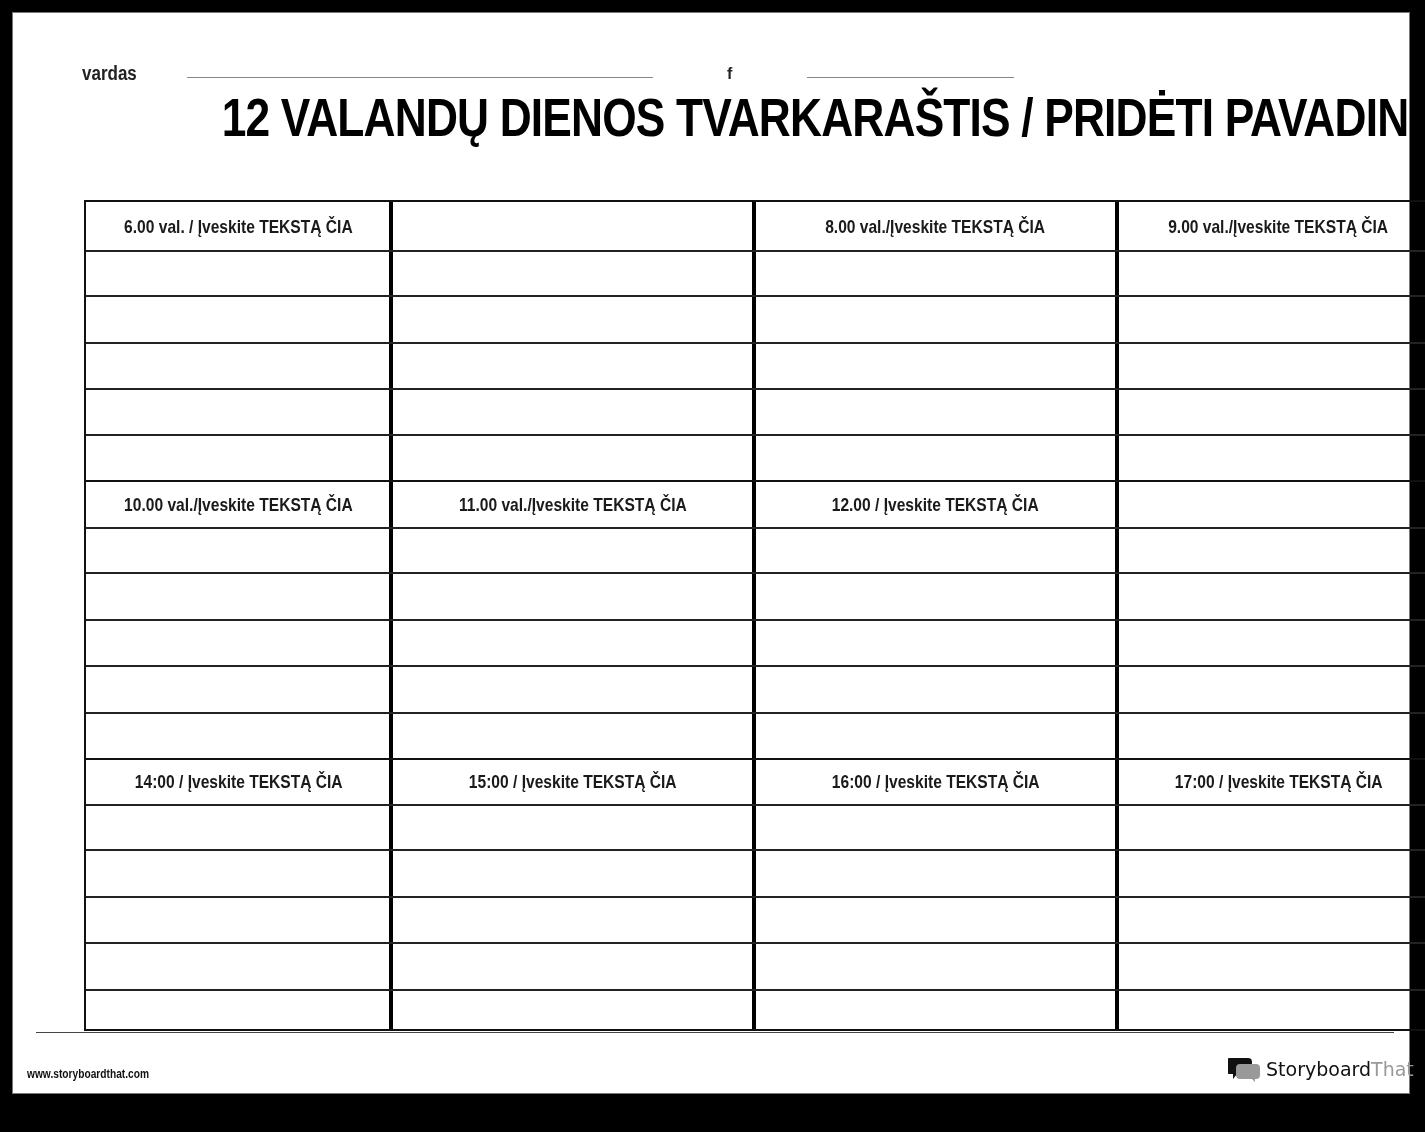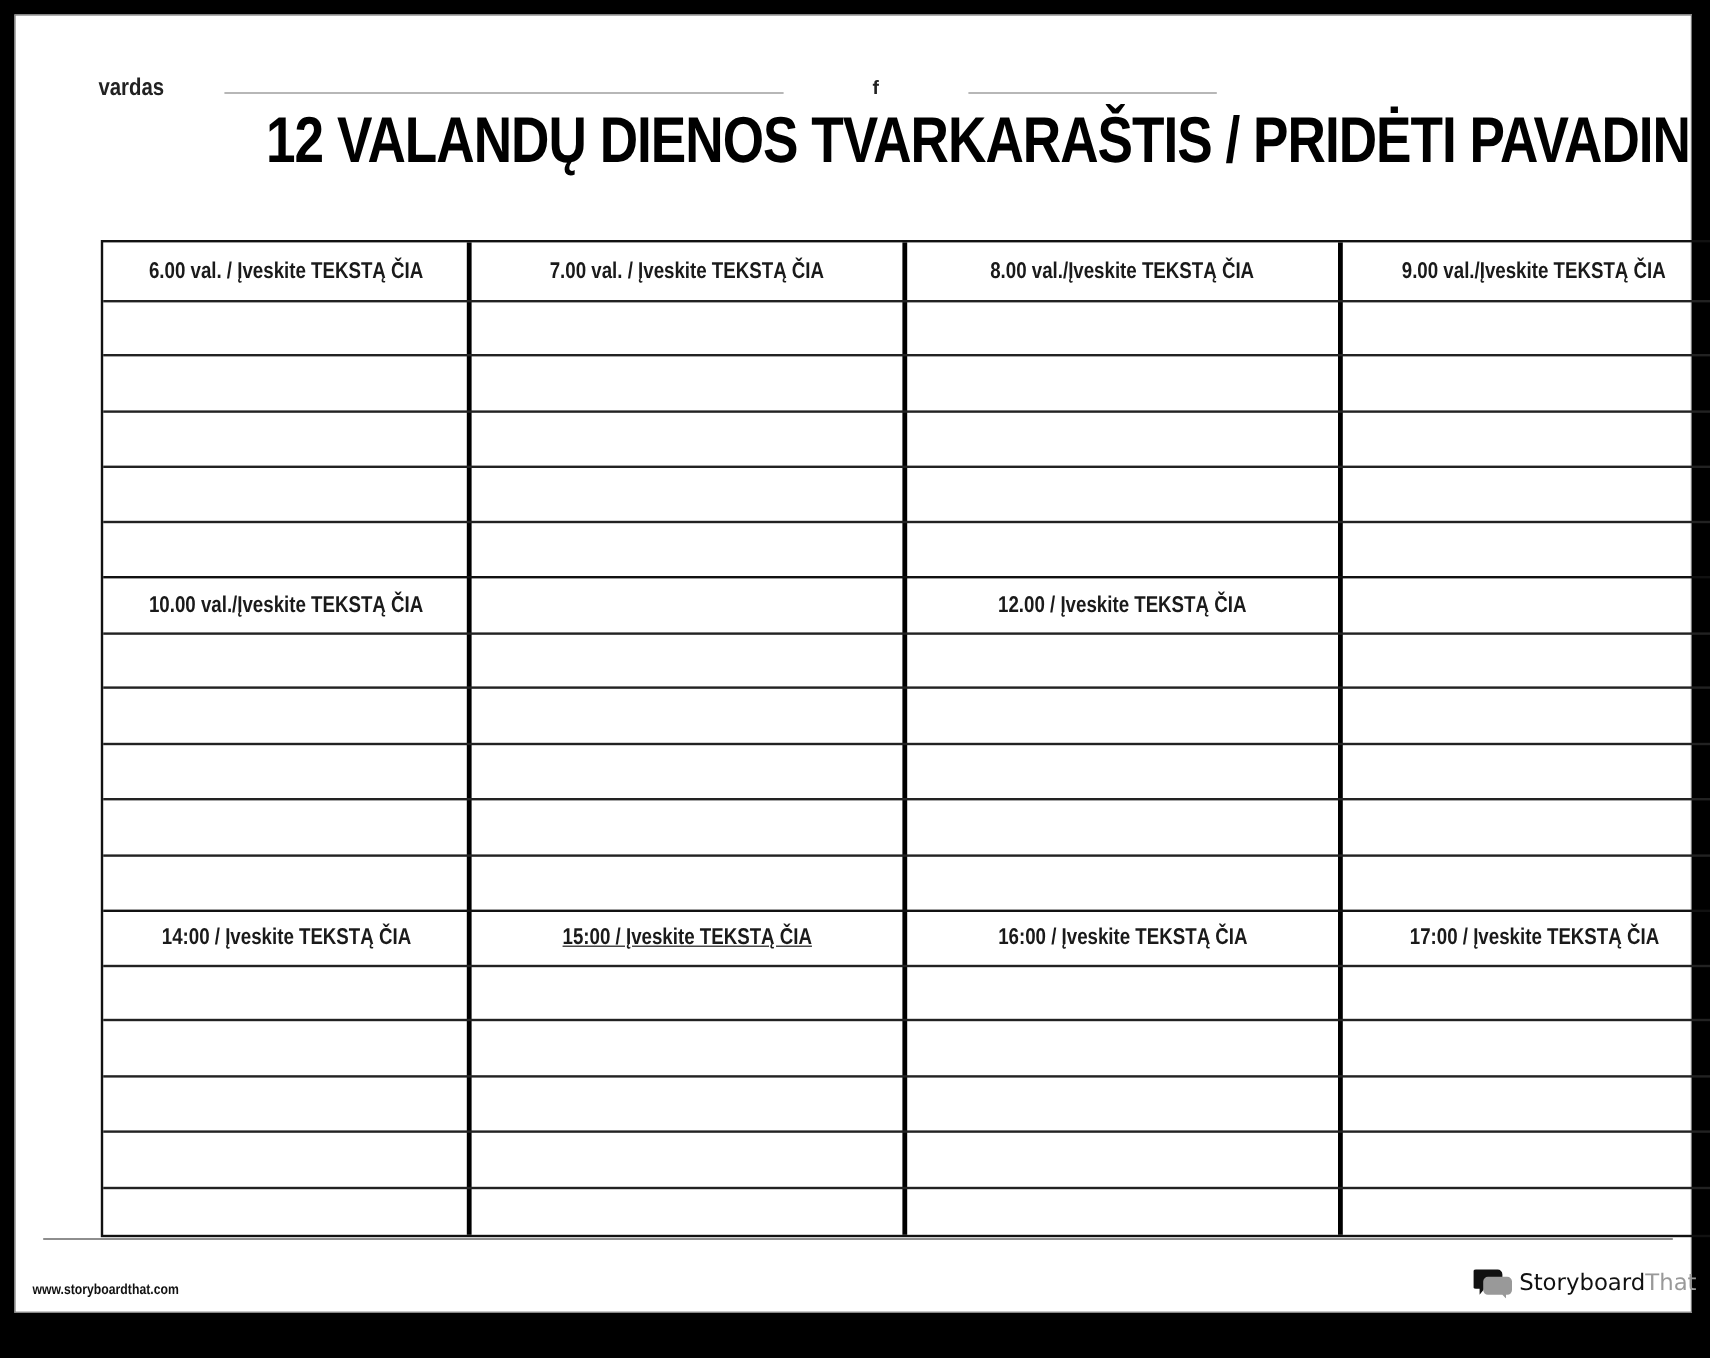--- a/index.html
+++ b/index.html
@@ -45,23 +45,20 @@
       <div class="hline thin" style="top: 186px;"></div>
       <div class="hline thin" style="top: 232px;"></div>
       <div class="cell-head" style="left: 4px; width: 297px; top: 0px; height: 49px;">
         <span>6.00 val. / Įveskite TEKSTĄ ČIA</span>
       </div>
       <div class="writing-cell" style="left: 4px; width: 297px; top: 51px; height: 41px;"></div>
       <div class="writing-cell" style="left: 4px; width: 297px; top: 96px; height: 43px;"></div>
       <div class="writing-cell" style="left: 4px; width: 297px; top: 143px; height: 42px;"></div>
       <div class="writing-cell" style="left: 4px; width: 297px; top: 189px; height: 42px;"></div>
       <div class="writing-cell" style="left: 4px; width: 297px; top: 235px; height: 42px;"></div>
-      <div class="cell-head" style="left: 309px; width: 355px; top: 0px; height: 49px;">
-        <span>7.00 val. / Įveskite TEKSTĄ ČIA</span>
-      </div>
       <div class="writing-cell" style="left: 309px; width: 355px; top: 51px; height: 41px;"></div>
       <div class="writing-cell" style="left: 309px; width: 355px; top: 96px; height: 43px;"></div>
       <div class="writing-cell" style="left: 309px; width: 355px; top: 143px; height: 42px;"></div>
       <div class="writing-cell" style="left: 309px; width: 355px; top: 189px; height: 42px;"></div>
       <div class="writing-cell" style="left: 309px; width: 355px; top: 235px; height: 42px;"></div>
       <div class="cell-head" style="left: 672px; width: 355px; top: 0px; height: 49px;">
         <span>8.00 val./Įveskite TEKSTĄ ČIA</span>
       </div>
       <div class="writing-cell" style="left: 672px; width: 355px; top: 51px; height: 41px;"></div>
       <div class="writing-cell" style="left: 672px; width: 355px; top: 96px; height: 43px;"></div>
@@ -83,20 +80,23 @@
       <div class="hline thin" style="top: 463px;"></div>
       <div class="hline thin" style="top: 510px;"></div>
       <div class="cell-head" style="left: 4px; width: 297px; top: 279px; height: 47px;">
         <span>10.00 val./Įveskite TEKSTĄ ČIA</span>
       </div>
       <div class="writing-cell" style="left: 4px; width: 297px; top: 328px; height: 41px;"></div>
       <div class="writing-cell" style="left: 4px; width: 297px; top: 373px; height: 43px;"></div>
       <div class="writing-cell" style="left: 4px; width: 297px; top: 420px; height: 42px;"></div>
       <div class="writing-cell" style="left: 4px; width: 297px; top: 466px; height: 43px;"></div>
       <div class="writing-cell" style="left: 4px; width: 297px; top: 513px; height: 42px;"></div>
+      <div class="cell-head" style="left: 309px; width: 355px; top: 279px; height: 47px;">
+        <span>11.00 val./Įveskite TEKSTĄ ČIA</span>
+      </div>
       <div class="writing-cell" style="left: 309px; width: 355px; top: 328px; height: 41px;"></div>
       <div class="writing-cell" style="left: 309px; width: 355px; top: 373px; height: 43px;"></div>
       <div class="writing-cell" style="left: 309px; width: 355px; top: 420px; height: 42px;"></div>
       <div class="writing-cell" style="left: 309px; width: 355px; top: 466px; height: 43px;"></div>
       <div class="writing-cell" style="left: 309px; width: 355px; top: 513px; height: 42px;"></div>
       <div class="cell-head" style="left: 672px; width: 355px; top: 279px; height: 47px;">
         <span>12.00 / Įveskite TEKSTĄ ČIA</span>
       </div>
       <div class="writing-cell" style="left: 672px; width: 355px; top: 328px; height: 41px;"></div>
       <div class="writing-cell" style="left: 672px; width: 355px; top: 373px; height: 43px;"></div>
@@ -115,21 +115,21 @@
       <div class="hline thin" style="top: 740px;"></div>
       <div class="hline thin" style="top: 787px;"></div>
       <div class="cell-head" style="left: 4px; width: 297px; top: 557px; height: 46px;">
         <span>14:00 / Įveskite TEKSTĄ ČIA</span>
       </div>
       <div class="writing-cell" style="left: 4px; width: 297px; top: 605px; height: 41px;"></div>
       <div class="writing-cell" style="left: 4px; width: 297px; top: 650px; height: 43px;"></div>
       <div class="writing-cell" style="left: 4px; width: 297px; top: 697px; height: 42px;"></div>
       <div class="writing-cell" style="left: 4px; width: 297px; top: 743px; height: 43px;"></div>
       <div class="writing-cell" style="left: 4px; width: 297px; top: 790px; height: 37px;"></div>
-      <div class="cell-head" style="left: 309px; width: 355px; top: 557px; height: 46px; text-decoration: underline;">
+      <div class="cell-head" style="left: 309px; width: 355px; top: 557px; height: 46px;">
         <span>15:00 / Įveskite TEKSTĄ ČIA</span>
       </div>
       <div class="writing-cell" style="left: 309px; width: 355px; top: 605px; height: 41px;"></div>
       <div class="writing-cell" style="left: 309px; width: 355px; top: 650px; height: 43px;"></div>
       <div class="writing-cell" style="left: 309px; width: 355px; top: 697px; height: 42px;"></div>
       <div class="writing-cell" style="left: 309px; width: 355px; top: 743px; height: 43px;"></div>
       <div class="writing-cell" style="left: 309px; width: 355px; top: 790px; height: 37px;"></div>
       <div class="cell-head" style="left: 672px; width: 355px; top: 557px; height: 46px;">
         <span>16:00 / Įveskite TEKSTĄ ČIA</span>
       </div>

